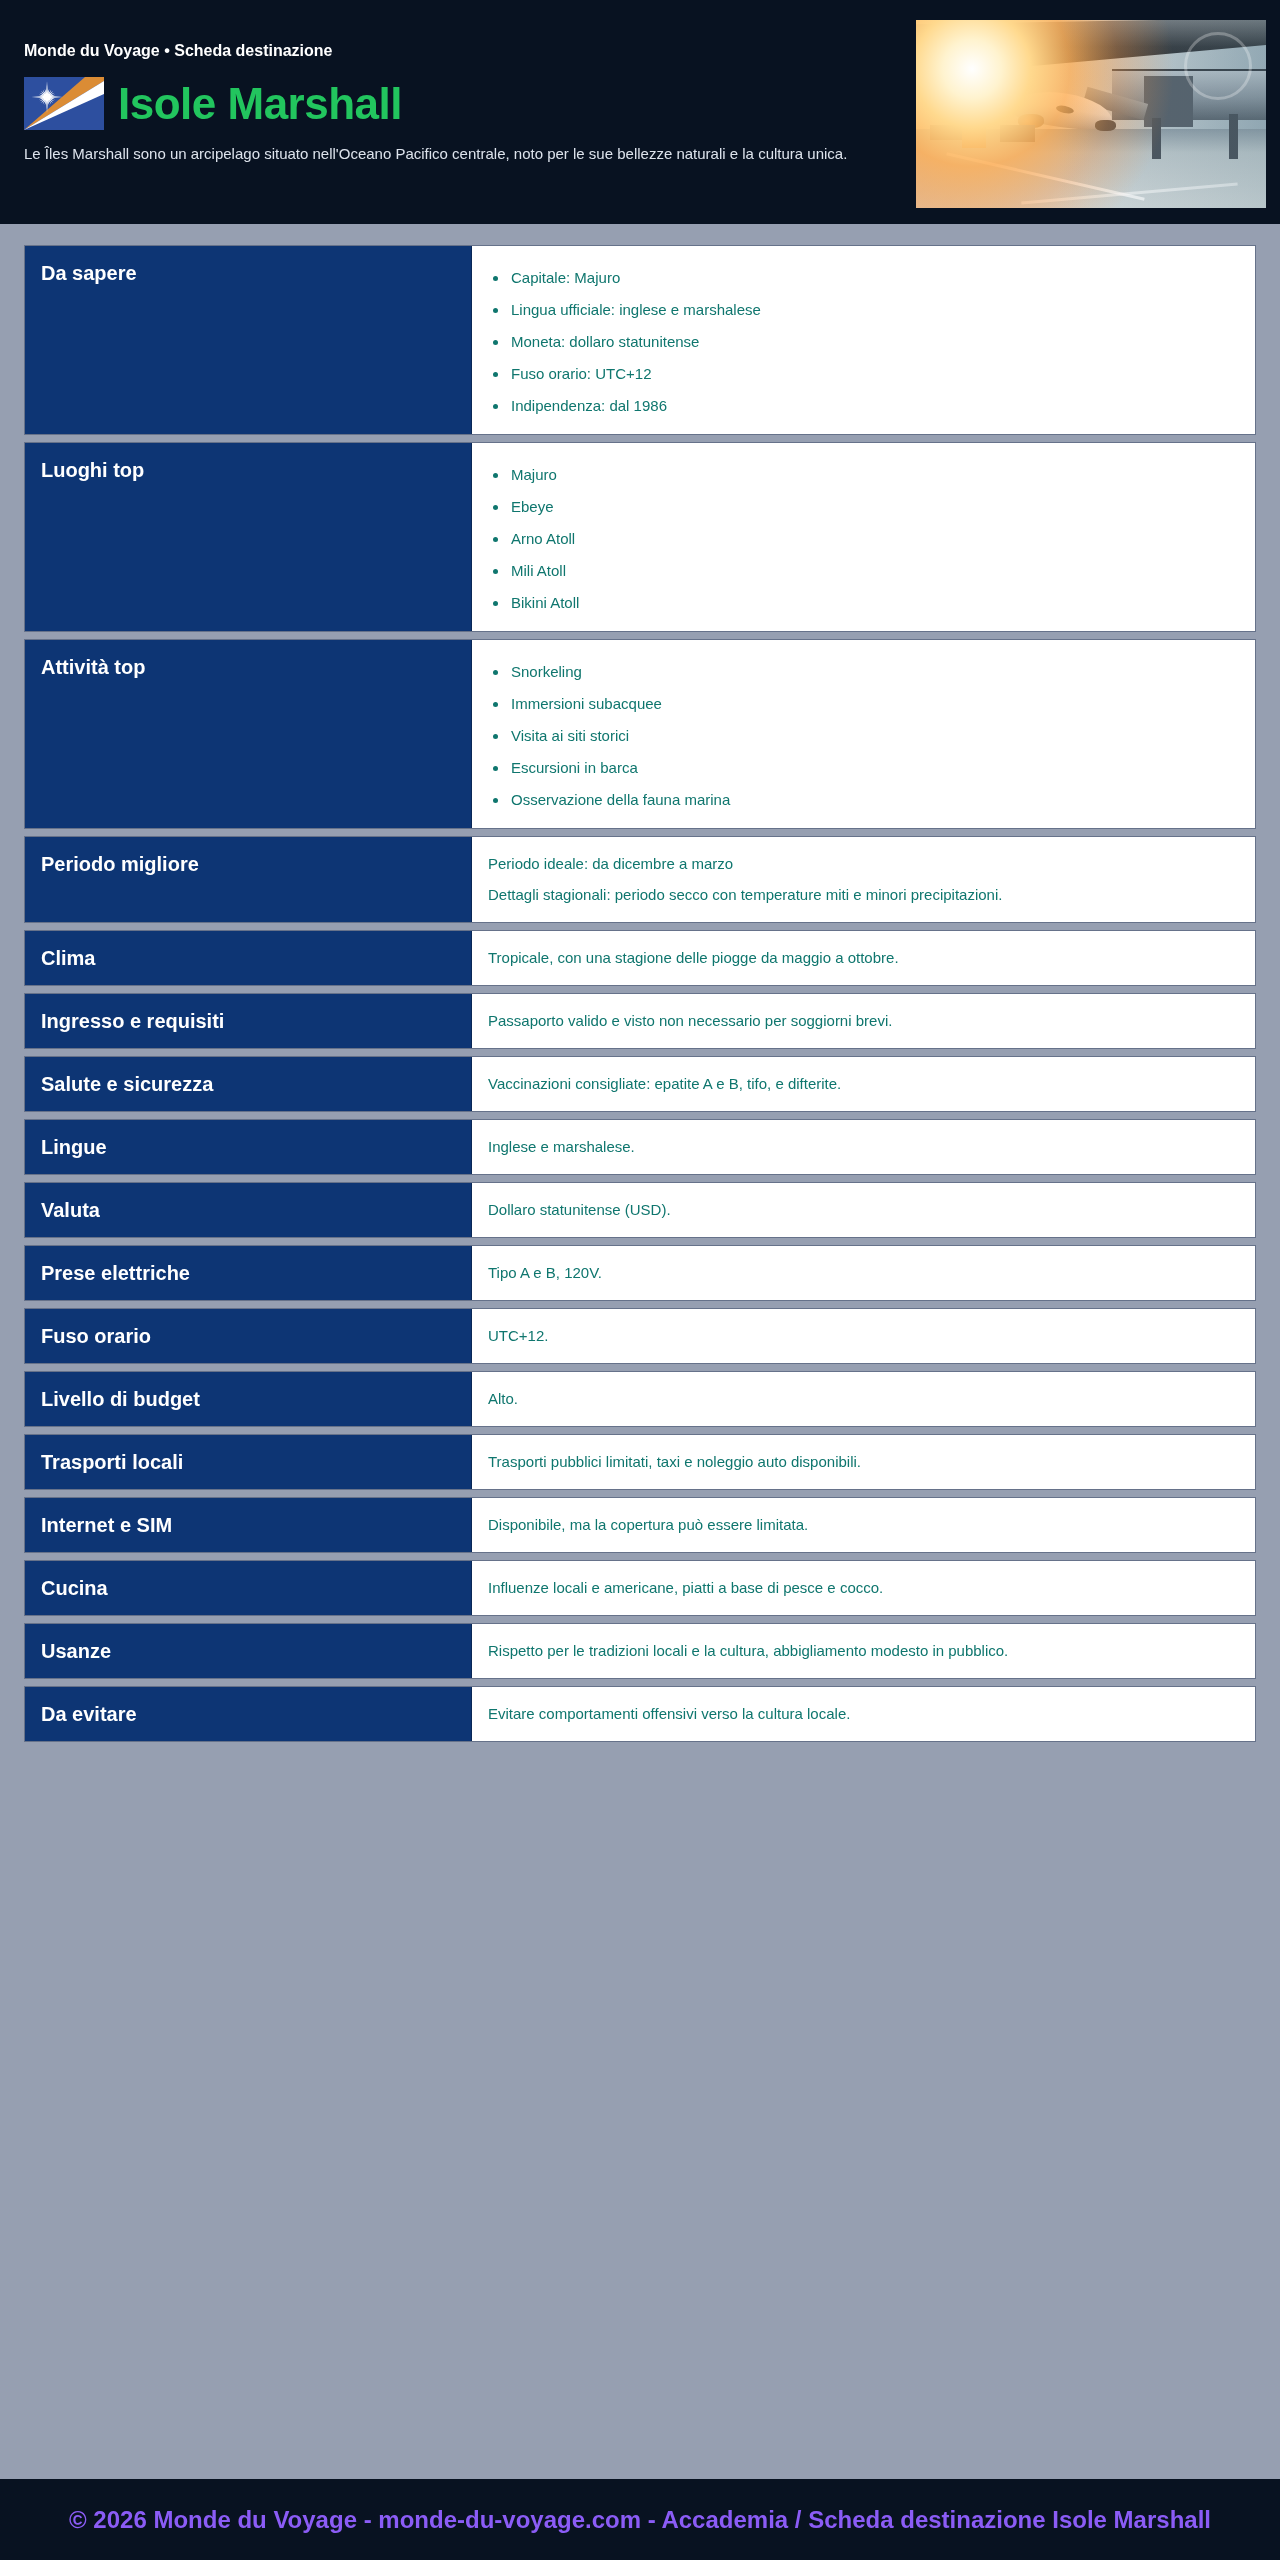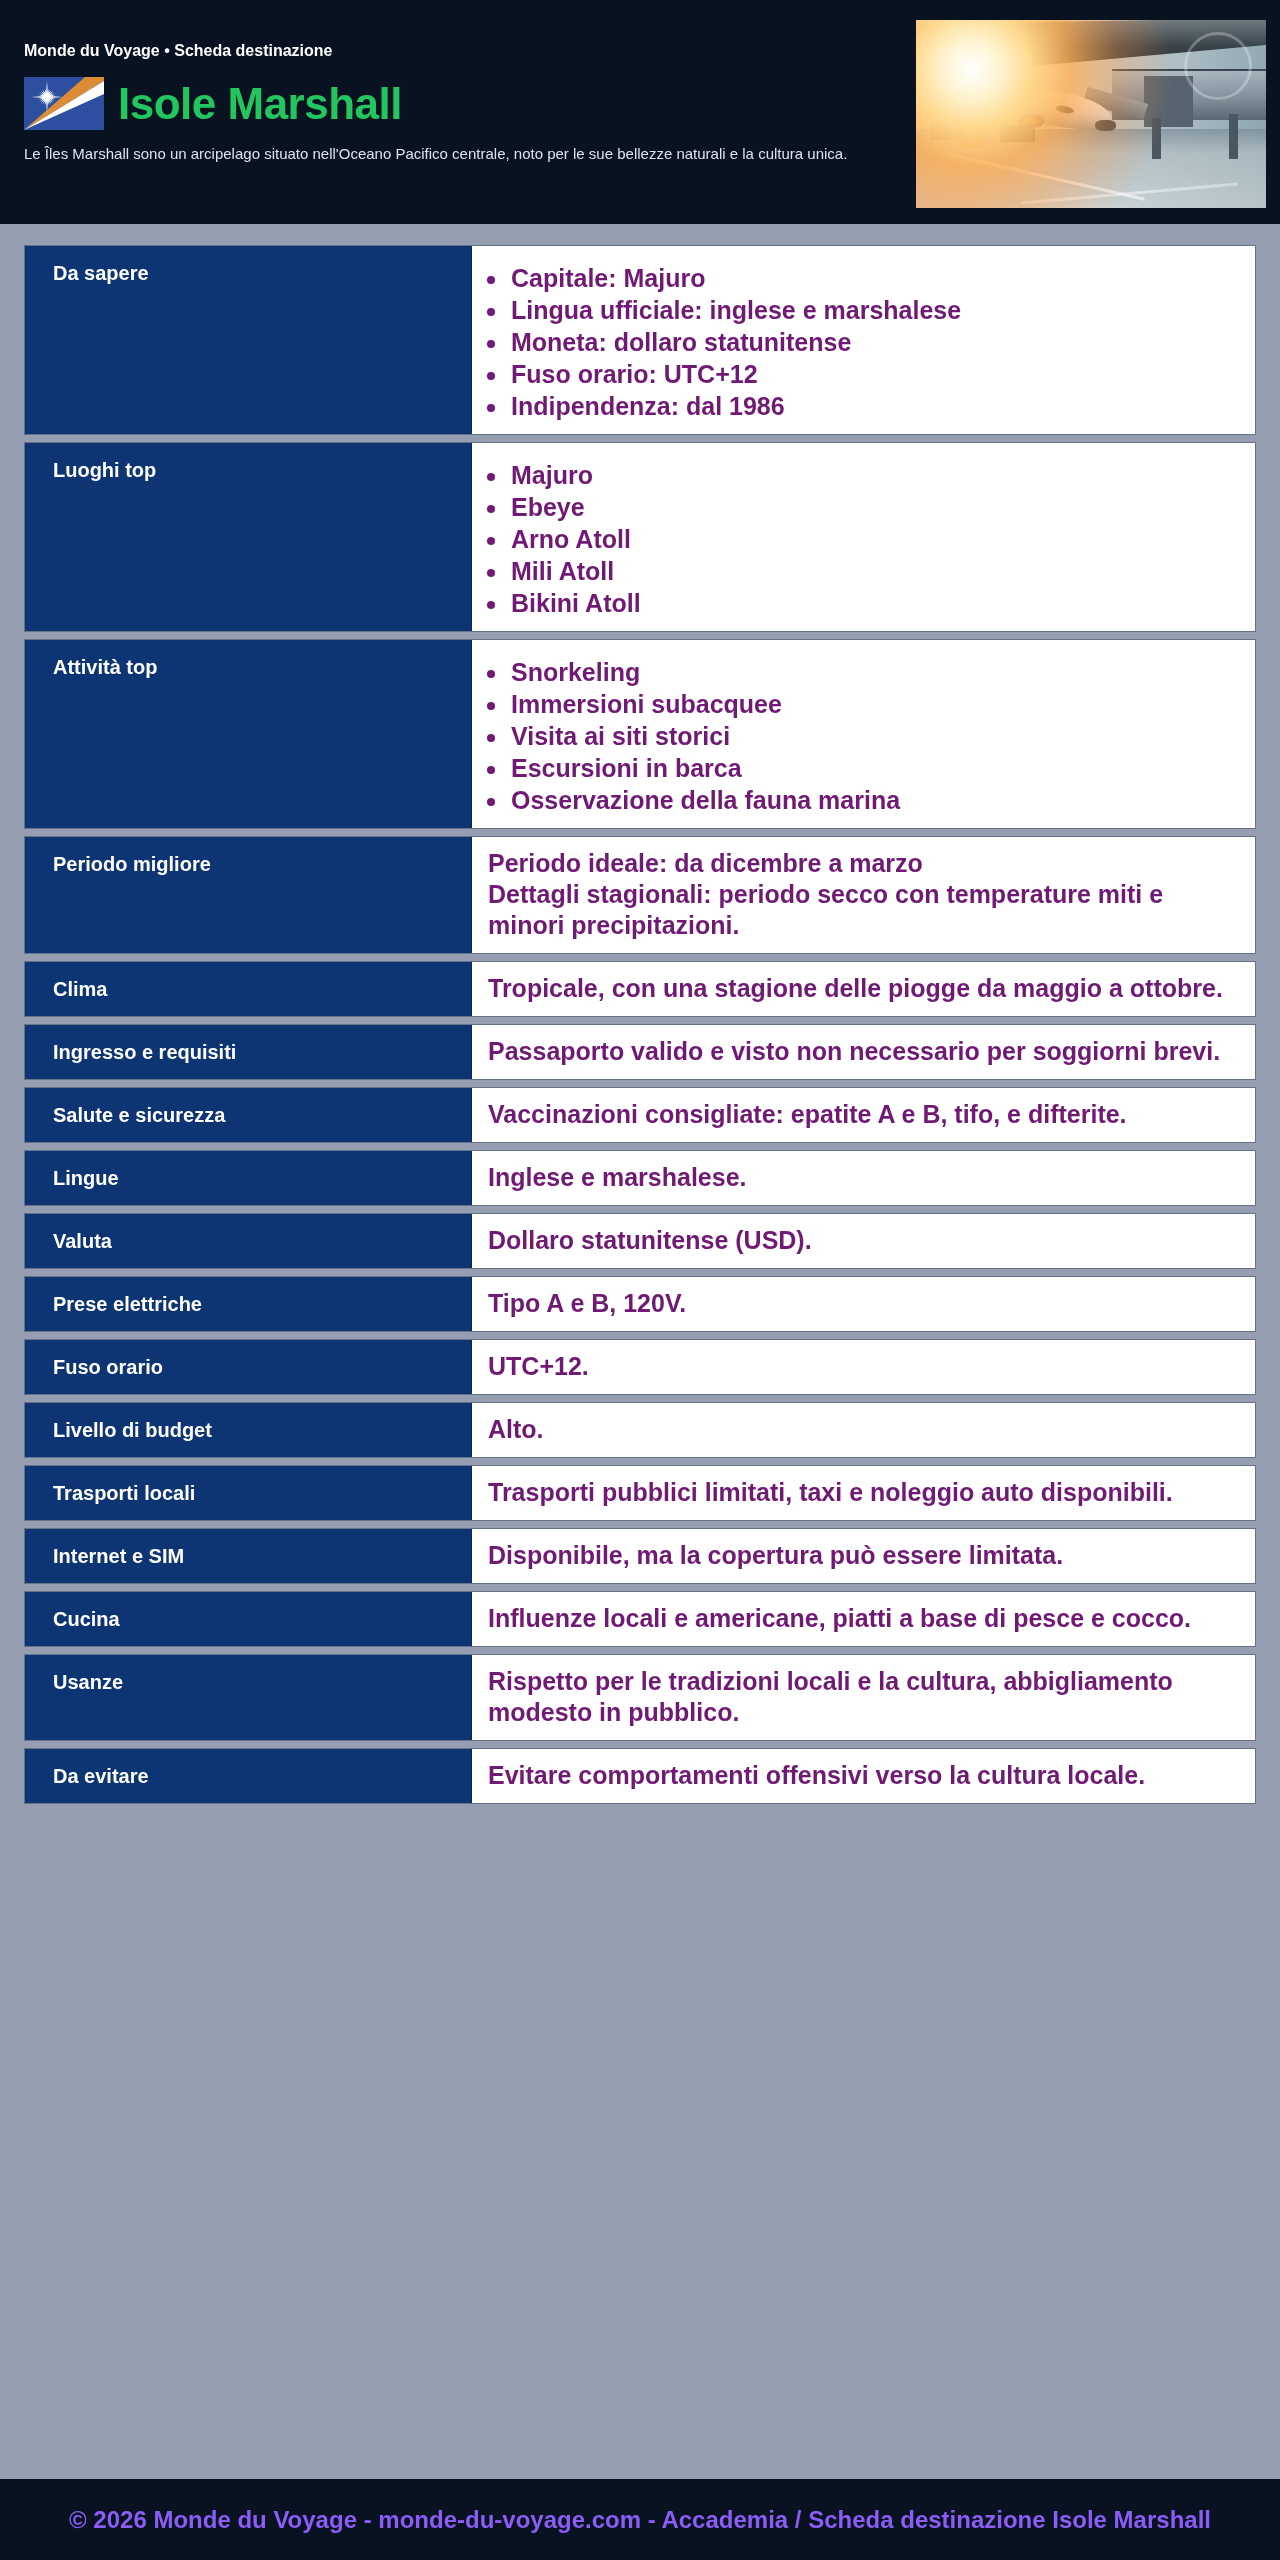--- a/index.html
+++ b/index.html
@@ -70,25 +70,25 @@
   main{flex:1;background:#969fb1;}
   .info-table{margin:21px 24px 0;}
   .row{
     display:flex;align-items:stretch;margin-bottom:7px;
     border:1px solid #66728a;background:#ffffff;
   }
   .row-label{
     flex:none;width:447px;box-sizing:border-box;
     background:#0d3574;color:#ffffff;
     font-size:20px;font-weight:bold;line-height:30px;
-    padding:12px 28px;border-right:1px solid rgba(0,0,0,.25);
+    padding:12px 16px;border-right:1px solid rgba(0,0,0,.25);
   }
   .row-content{
-    flex:1;box-sizing:border-box;background:#ffffff;color:#701a75;
-    font-size:25px;line-height:31px;padding:11px 16px 12px;font-weight:bold;
+    flex:1;box-sizing:border-box;background:#ffffff;color:#0f766e;
+    font-size:15px;line-height:31px;padding:11px 16px 12px;
   }
   ul.cell-list{margin:5px 0 0;padding:0 0 0 21px;}
   ul.cell-list li{line-height:32px;padding-left:2px;}
   .cell-line{line-height:31px;}
   
   footer{
     flex:none;height:81px;background:#081221;
     display:flex;align-items:center;justify-content:center;
   }
   .footer-text{color:#8b5cf6;font-size:24px;font-weight:bold;}

